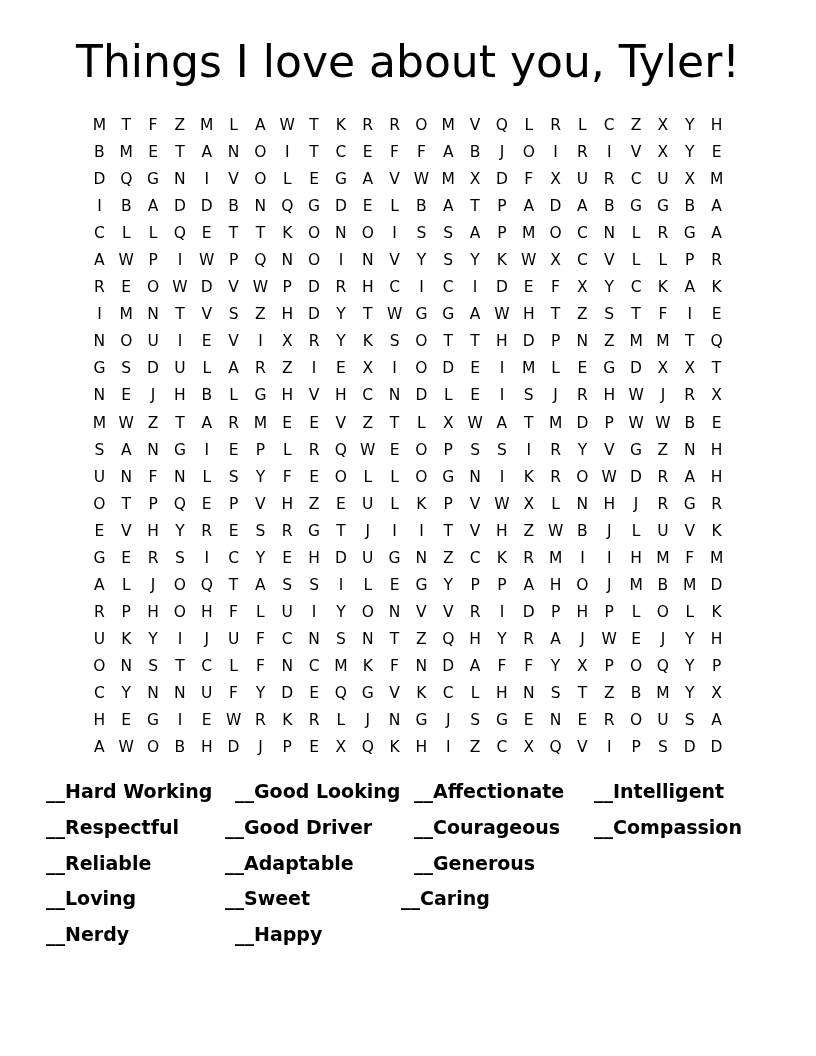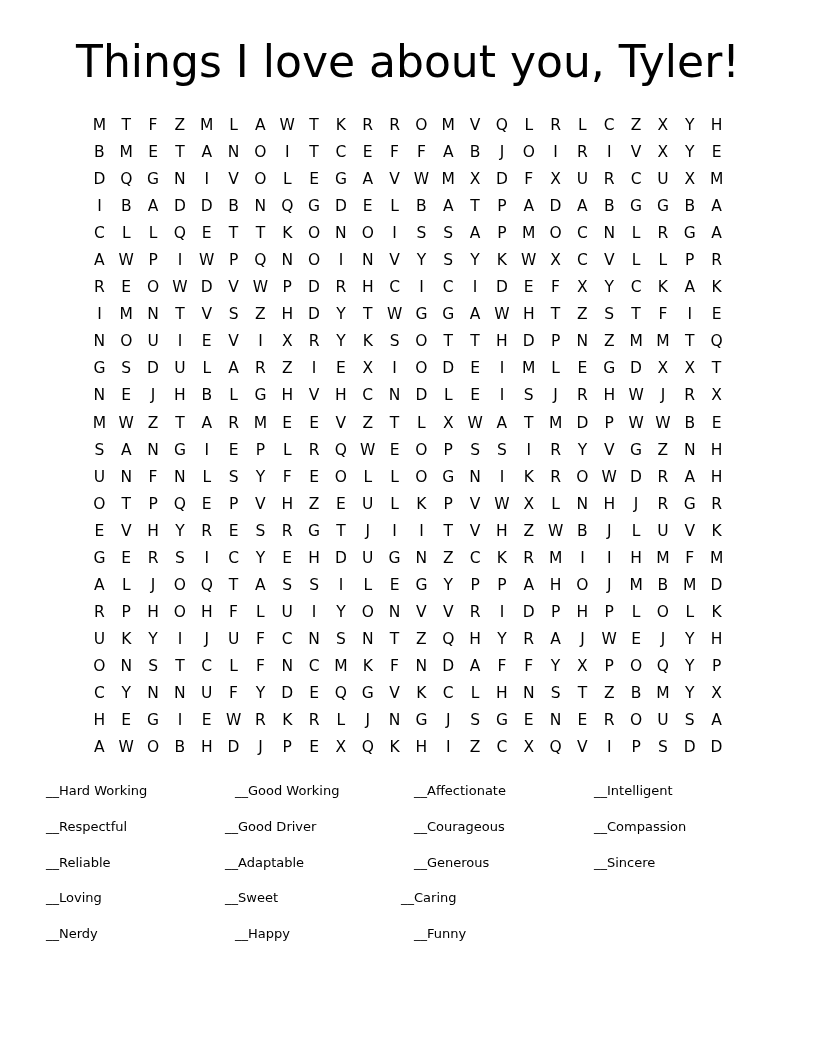--- a/index.html
+++ b/index.html
@@ -71,24 +71,24 @@
     top: 776px;
     left: 46px;
     width: 724px;
   }
   .word-row {
     display: flex;
     height: 35.8px;
     align-items: flex-start;
   }
   .word-cell {
-    font-size: 13px;
+    font-size: 19px;
     line-height: 30px;
     font-family: "DejaVu Sans", sans-serif;
-    font-weight: 400;
+    font-weight: 700;
     color: #000000;
     white-space: nowrap;
     box-sizing: border-box;
   }
   .word-cell.c0 { width: 189px; }
   .word-cell.c1 { width: 179px; }
   .word-cell.c2 { width: 180px; }
   .word-cell.c3 { width: 176px; }
   .word-cell.empty { visibility: hidden; }
 </style>
@@ -122,42 +122,40 @@
       <div class="grid-row"><div class="cell">U</div><div class="cell">K</div><div class="cell">Y</div><div class="cell">I</div><div class="cell">J</div><div class="cell">U</div><div class="cell">F</div><div class="cell">C</div><div class="cell">N</div><div class="cell">S</div><div class="cell">N</div><div class="cell">T</div><div class="cell">Z</div><div class="cell">Q</div><div class="cell">H</div><div class="cell">Y</div><div class="cell">R</div><div class="cell">A</div><div class="cell">J</div><div class="cell">W</div><div class="cell">E</div><div class="cell">J</div><div class="cell">Y</div><div class="cell">H</div></div>
       <div class="grid-row"><div class="cell">O</div><div class="cell">N</div><div class="cell">S</div><div class="cell">T</div><div class="cell">C</div><div class="cell">L</div><div class="cell">F</div><div class="cell">N</div><div class="cell">C</div><div class="cell">M</div><div class="cell">K</div><div class="cell">F</div><div class="cell">N</div><div class="cell">D</div><div class="cell">A</div><div class="cell">F</div><div class="cell">F</div><div class="cell">Y</div><div class="cell">X</div><div class="cell">P</div><div class="cell">O</div><div class="cell">Q</div><div class="cell">Y</div><div class="cell">P</div></div>
       <div class="grid-row"><div class="cell">C</div><div class="cell">Y</div><div class="cell">N</div><div class="cell">N</div><div class="cell">U</div><div class="cell">F</div><div class="cell">Y</div><div class="cell">D</div><div class="cell">E</div><div class="cell">Q</div><div class="cell">G</div><div class="cell">V</div><div class="cell">K</div><div class="cell">C</div><div class="cell">L</div><div class="cell">H</div><div class="cell">N</div><div class="cell">S</div><div class="cell">T</div><div class="cell">Z</div><div class="cell">B</div><div class="cell">M</div><div class="cell">Y</div><div class="cell">X</div></div>
       <div class="grid-row"><div class="cell">H</div><div class="cell">E</div><div class="cell">G</div><div class="cell">I</div><div class="cell">E</div><div class="cell">W</div><div class="cell">R</div><div class="cell">K</div><div class="cell">R</div><div class="cell">L</div><div class="cell">J</div><div class="cell">N</div><div class="cell">G</div><div class="cell">J</div><div class="cell">S</div><div class="cell">G</div><div class="cell">E</div><div class="cell">N</div><div class="cell">E</div><div class="cell">R</div><div class="cell">O</div><div class="cell">U</div><div class="cell">S</div><div class="cell">A</div></div>
       <div class="grid-row"><div class="cell">A</div><div class="cell">W</div><div class="cell">O</div><div class="cell">B</div><div class="cell">H</div><div class="cell">D</div><div class="cell">J</div><div class="cell">P</div><div class="cell">E</div><div class="cell">X</div><div class="cell">Q</div><div class="cell">K</div><div class="cell">H</div><div class="cell">I</div><div class="cell">Z</div><div class="cell">C</div><div class="cell">X</div><div class="cell">Q</div><div class="cell">V</div><div class="cell">I</div><div class="cell">P</div><div class="cell">S</div><div class="cell">D</div><div class="cell">D</div></div>
     </div>
 
   <div class="wordlist">
       <div class="word-row">
         <div class="word-cell c0">__Hard Working</div>
-        <div class="word-cell c1">__Good Working</div>
+        <div class="word-cell c1">__Good Looking</div>
         <div class="word-cell c2">__Affectionate</div>
         <div class="word-cell c3">__Intelligent</div>
       </div>
       <div class="word-row">
         <div class="word-cell c1">__Respectful</div>
         <div class="word-cell c0">__Good Driver</div>
         <div class="word-cell c2">__Courageous</div>
         <div class="word-cell c3">__Compassion</div>
       </div>
       <div class="word-row">
         <div class="word-cell c1">__Reliable</div>
         <div class="word-cell c0">__Adaptable</div>
         <div class="word-cell c2">__Generous</div>
-        <div class="word-cell c3">__Sincere</div>
       </div>
       <div class="word-row">
         <div class="word-cell c1">__Loving</div>
         <div class="word-cell c3">__Sweet</div>
         <div class="word-cell c2">__Caring</div>
       </div>
       <div class="word-row">
         <div class="word-cell c0">__Nerdy</div>
         <div class="word-cell c1">__Happy</div>
-        <div class="word-cell c2">__Funny</div>
         <div class="word-cell c3 empty"></div>
       </div>
     </div>
 
 </div>
 
 </body></html>

